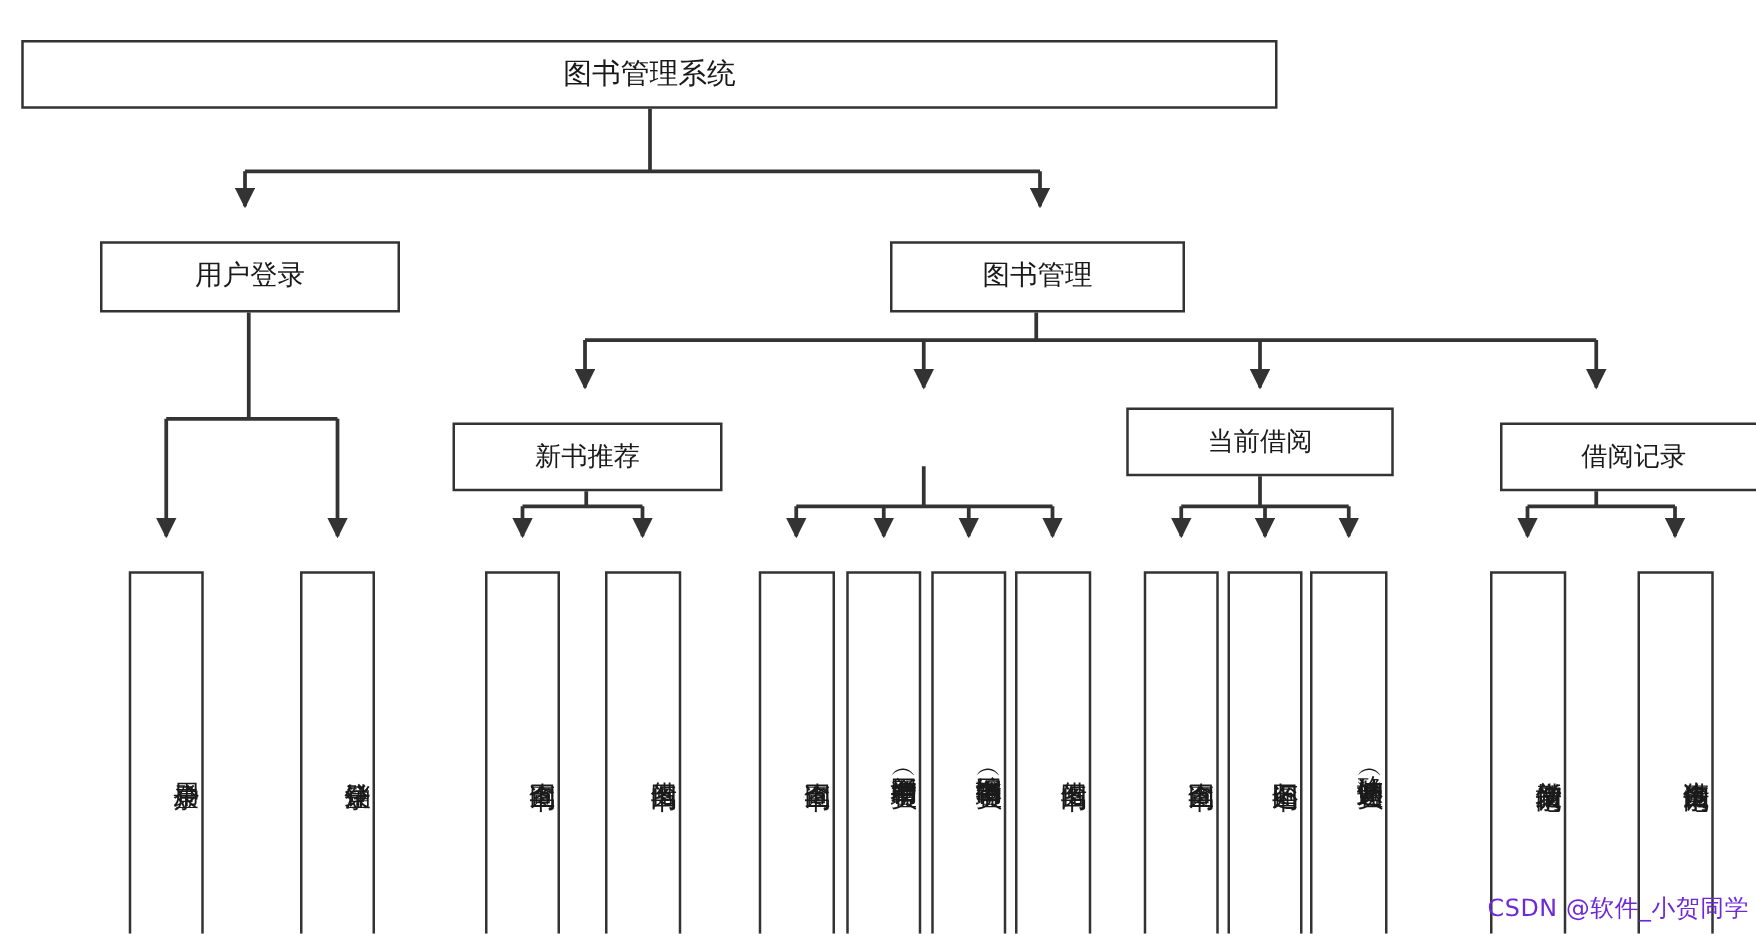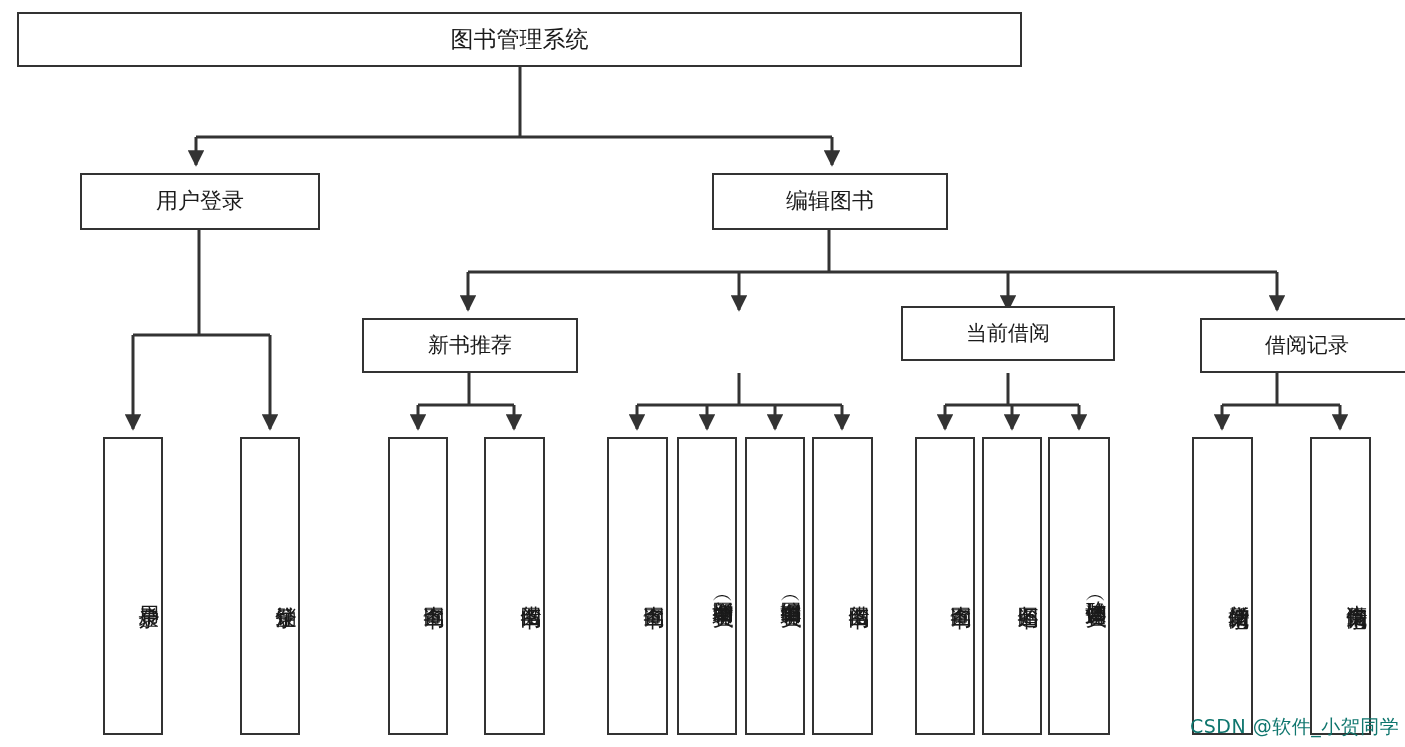--- a/index.html
+++ b/index.html
@@ -29,20 +29,21 @@
     position: absolute;
     box-sizing: border-box;
     background: #ffffff;
     border: 2px solid #333333;
     display: flex;
     align-items: center;
     justify-content: center;
     color: #1a1a1a;
     text-align: center;
     line-height: 1.22;
+    margin-top: 20px;
   }
   .node.root {
     font-size: 23px;
   }
   .node.level2 {
     font-size: 22px;
   }
   .node.level3 {
     font-size: 21px;
   }
@@ -54,21 +55,21 @@
     justify-content: center;
     padding-top: 10px;
     letter-spacing: 1px;
   }
   .node.leaf.tall-text {
     align-items: flex-start;
     padding-top: 4px;
   }
   .watermark {
     position: absolute;
-    color: #0f766e;
+    color: #6d28d9;
     font-size: 19px;
     white-space: nowrap;
     letter-spacing: 0.5px;
   }
 </style>
 </head>
 <body>
 
 <div id="diagram-root">
 
@@ -124,21 +125,21 @@
   </svg>
 
   <div class="node root" style="left:17px; top:12px; width:1005px; height:55px;">
     <span>图书管理系统</span>
   </div>
 
   <div class="node level2" style="left:80px; top:173px; width:240px; height:57px;">
     <span>用户登录</span>
   </div>
   <div class="node level2" style="left:712px; top:173px; width:236px; height:57px;">
-    <span>编辑图书</span>
+    <span>图书管理</span>
   </div>
 
   <div class="node level3" style="left:362px; top:318px; width:216px; height:55px;">
     <span>新书推荐</span>
   </div>
   <div class="node level3" style="left:901px; top:306px; width:214px; height:55px;">
     <span>当前借阅</span>
   </div>
   <div class="node level3" style="left:1200px; top:318px; width:214px; height:55px;">
     <span>借阅记录</span>

